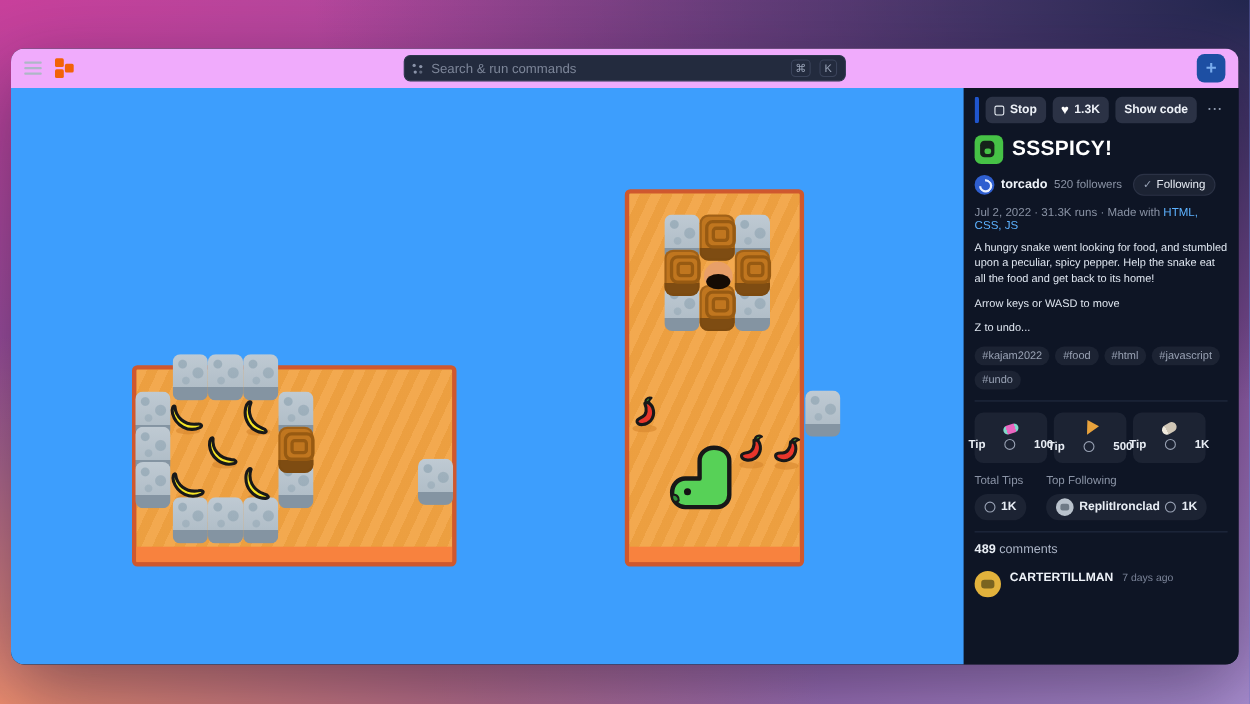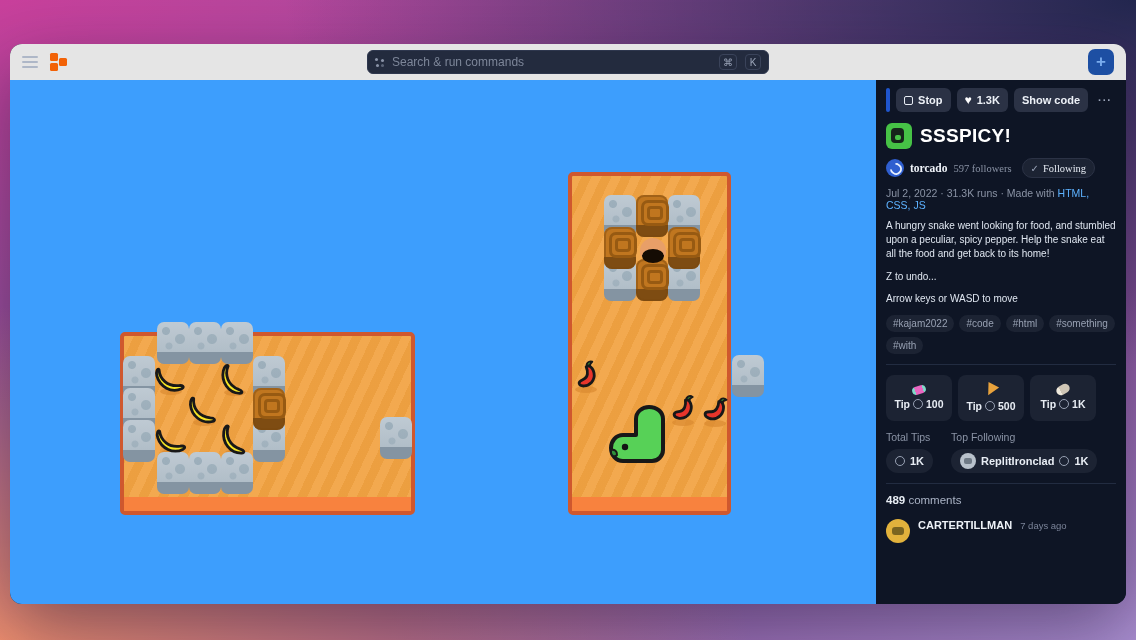--- a/index.html
+++ b/index.html
@@ -14,21 +14,21 @@
       radial-gradient(120% 100% at 100% 100%, #ab90d2 0%, rgba(171,144,210,0) 55%);
     position:relative;
   }
   .window{
     position:absolute; left:10px; top:44px; width:1116px; height:560px;
     border-radius:12px; overflow:hidden; background:#0e1525;
     box-shadow:0 24px 70px rgba(20,10,40,.45);
     display:flex; flex-direction:column;
   }
   
-  .topbar{ height:36px; background:#e5e5e5; display:flex; align-items:center; padding:0 12px; gap:12px; position:relative; flex:0 0 36px; }
+  .topbar{ height:36px; background:#f0abfc; display:flex; align-items:center; padding:0 12px; gap:12px; position:relative; flex:0 0 36px; }
   .hamburger{ width:16px; height:12px; display:flex; flex-direction:column; justify-content:space-between; cursor:pointer;}
   .hamburger i{ display:block; height:2px; background:#aeb7c7; border-radius:1px;}
   .replit-logo{ width:17px; height:18px; position:relative; }
   .replit-logo i{ position:absolute; background:#f26207; border-radius:1.5px; }
   .replit-logo i:nth-child(1){ left:0; top:0; width:8px; height:8px;}
   .replit-logo i:nth-child(2){ left:9px; top:5px; width:8px; height:8px;}
   .replit-logo i:nth-child(3){ left:0; top:10px; width:8px; height:8px;}
   .search{
     position:absolute; left:50%; top:6px; transform:translateX(-50%);
     width:402px; height:24px; background:#232b3e; border:1px solid #2e374e; border-radius:6px;
@@ -75,37 +75,37 @@
   .fork-split .seg{ height:24px; display:flex; align-items:center; gap:5px; padding:0 8px; font-size:11px; font-weight:bold; color:#fff;}
   .seg.fork{ background:#1f55cd;}
   .stop-ico{ width:9px; height:9px; border:1.6px solid #e8edf4; border-radius:2px;}
   .heart-ico{ color:#fff; font-size:12px; line-height:1;}
   .more-btn{ background:transparent; color:#9aa4b8; font-weight:bold; letter-spacing:1px; padding:0 4px;}
   .title-row{ display:flex; align-items:center; gap:8px; margin-top:11px;}
   .app-icon{ width:26px; height:26px; border-radius:6px; background:#46c246; position:relative; flex:0 0 26px;}
   .app-icon::before{ content:""; position:absolute; left:5px; top:5px; width:13px; height:15px; background:#16241a; border-radius:4px;}
   .app-icon::after{ content:""; position:absolute; left:9px; top:12px; width:6px; height:5px; background:#46c246; border-radius:2px;}
   .page-title{ font-size:19px; font-weight:bold; color:#fff; letter-spacing:.3px;}
-  .author-row{ display:flex; align-items:center; gap:6px; margin-top:9px;font-family:Liberation Serif, serif;}
+  .author-row{ display:flex; align-items:center; gap:6px; margin-top:9px;}
   .avatar{ border-radius:50%; position:relative; flex-shrink:0;}
   .av-torcado{ width:18px; height:18px; background:#2f5fd0;}
   .av-torcado::after{ content:""; position:absolute; left:4px; top:4px; width:8px; height:8px; border:2px solid #e8f0ff; border-left-color:transparent; border-radius:50%; transform:rotate(40deg);}
   .author-name{ font-weight:bold; font-size:11.5px; color:#f0f4fa;}
   .followers{ color:#8a93a5; font-size:10.5px;}
   .following-pill{ margin-left:4px; height:20px; border-radius:10px; background:#1c2333; border:1px solid #2b3245; display:flex; align-items:center; gap:4px; padding:0 8px; color:#e6ebf3; font-size:10.5px; cursor:pointer;}
   .following-pill .chk{ color:#9aa4b8; font-size:10px;}
   .meta-line{ margin-top:9px; color:#8a93a5; font-size:10.5px;}
   .meta-line .langs{ color:#5db2ff;}
   .desc p{ margin-top:8px; font-size:10px; line-height:1.42; color:#dfe6f0;}
   .tags{ display:flex; gap:5px; margin-top:9px; flex-wrap:wrap;}
   .tag{ background:#1c2333; border-radius:10px; padding:3px 7px; color:#98a1b3; font-size:10px; cursor:pointer;}
   .divider{ border:none; border-top:1px solid #222c41; margin:10px 0;}
   .tips-row{ display:flex; gap:6px;}
   .tip-card{ width:66px; height:46px; background:#1c2333; border-radius:8px; display:flex; flex-direction:column; align-items:center; justify-content:center; gap:4px; cursor:pointer;}
-  .tip-label{ display:flex; align-items:center; gap:3px; font-size:10.5px; color:#e8edf4; font-weight:bold;}
+  .tip-label{ display:flex; align-items:center; gap:17px; font-size:10.5px; color:#e8edf4; font-weight:bold;}
   .cyc{ display:inline-block; width:10px; height:10px; border:1.6px solid #98a1b3; border-radius:50%;}
   .candy-icon{ width:14px; height:8px; background:linear-gradient(90deg,#7fd8c8 0 3px,#e866c0 3px 11px,#7fd8c8 11px); border-radius:4px; transform:rotate(-18deg);}
   .pizza-icon{ width:0; height:0; border-left:6px solid transparent; border-right:6px solid transparent; border-top:12px solid #e8a23c; transform:rotate(28deg); position:relative;}
   .burrito-icon{ width:14px; height:9px; background:linear-gradient(90deg,#efe9dc 0 4px,#cfc6b6 4px); border-radius:5px; transform:rotate(-30deg);}
   .totals-row{ display:flex; gap:18px; margin-top:10px;}
   .tot-label{ color:#8a93a5; font-size:10.5px;}
   .pill{ margin-top:6px; height:24px; background:#1c2333; border-radius:13px; display:flex; align-items:center; gap:5px; padding:0 9px; color:#e8edf4; font-size:11px; font-weight:bold; width:max-content;}
   .av-sup{ width:16px; height:16px; background:#b9c2cc;}
   .av-sup::after{ content:""; position:absolute; left:4px; top:5px; width:8px; height:6px; background:#6f7a86; border-radius:2px;}
   .comments-count{ font-size:11.5px;}
@@ -263,43 +263,43 @@
       </div>
 
       <div class="title-row">
         <div class="app-icon"></div>
         <div class="page-title">SSSPICY!</div>
       </div>
 
       <div class="author-row">
         <div class="avatar av-torcado"></div>
         <span class="author-name">torcado</span>
-        <span class="followers">597 followers</span>
+        <span class="followers">520 followers</span>
         <span class="following-pill">
           <span class="chk">✓</span>
           <span>Following</span>
         </span>
       </div>
 
       <div class="meta-line">
         <span>Jul 2, 2022 · 31.3K runs · Made with </span><span class="langs">HTML, CSS, JS</span>
       </div>
 
       <div class="desc">
         <p>A hungry snake went looking for food, and stumbled upon a peculiar, spicy pepper. Help the snake eat all the food and get back to its home!</p>
+        <p>Arrow keys or WASD to move</p>
         <p>Z to undo...</p>
-        <p>Arrow keys or WASD to move</p>
       </div>
 
       <div class="tags">
         <span class="tag">#kajam2022</span>
-        <span class="tag">#code</span>
+        <span class="tag">#food</span>
         <span class="tag">#html</span>
-        <span class="tag">#something</span>
-        <span class="tag">#with</span>
+        <span class="tag">#javascript</span>
+        <span class="tag">#undo</span>
       </div>
 
       <hr class="divider">
 
       <div class="tips-row">
         <div class="tip-card">
           <span class="candy-icon"></span>
           <span class="tip-label">
               <span>Tip</span>
               <span class="cyc"></span>

